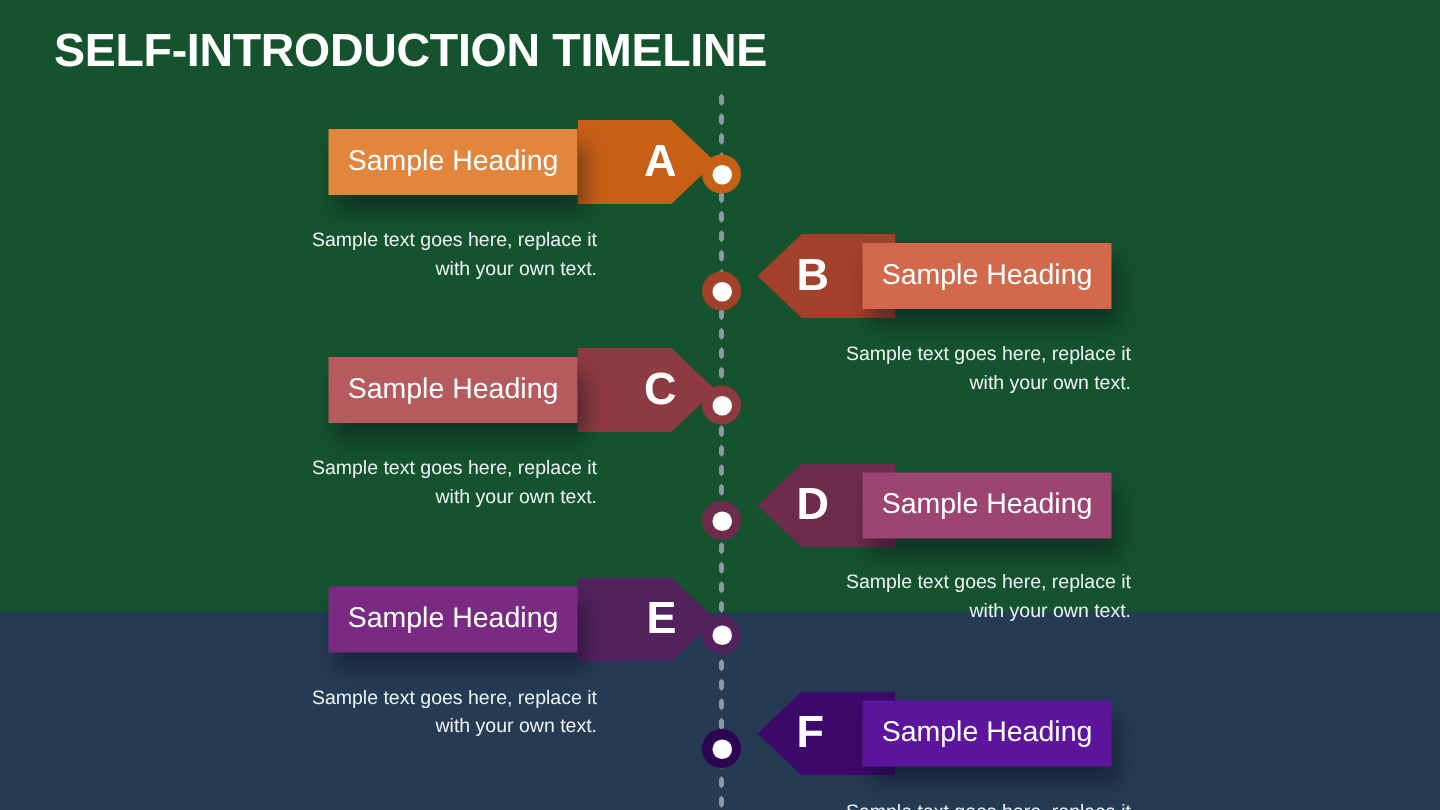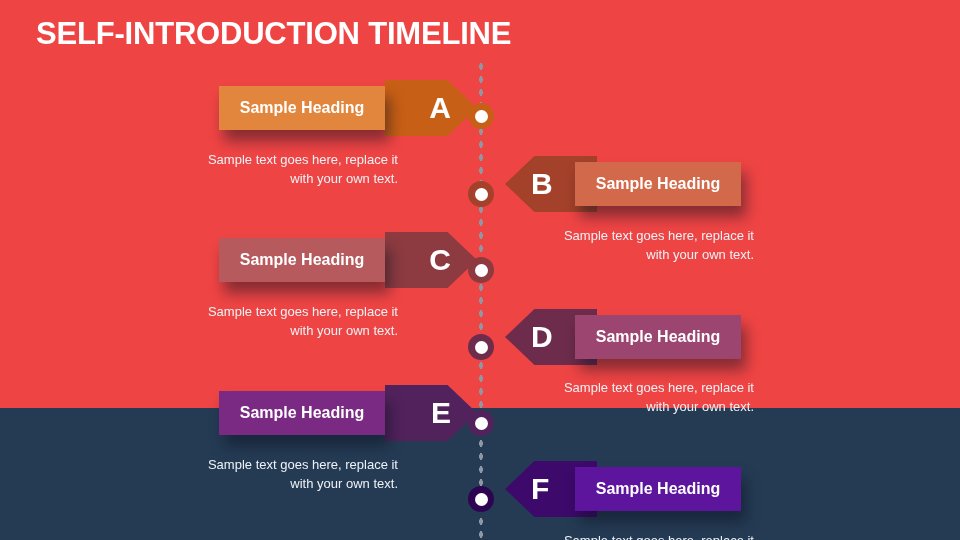--- a/index.html
+++ b/index.html
@@ -10,21 +10,21 @@
     width: 960px;
     height: 540px;
     background: #253b54;
     font-family: "Liberation Sans", sans-serif;
     overflow: hidden;
   }
   #slide {
     position: relative;
     width: 960px;
     height: 408px;
-    background: #ef4444;
+    background: #14532d;
   }
 
   
   #page-title {
     position: absolute;
     left: 36px;
     top: 16px;
     font-size: 31px;
     font-weight: bold;
     color: #ffffff;
@@ -68,22 +68,22 @@
     position: absolute;
     width: 166px;
     height: 44px;
     display: flex;
     align-items: center;
     justify-content: center;
     z-index: 3;
     box-shadow: 5px 11px 13px rgba(8, 16, 28, 0.45);
   }
   .heading-label {
-    font-size: 16px;
-    font-weight: bold;
+    font-size: 19px;
+    font-weight: normal;
     color: #ffffff;
     white-space: nowrap;
   }
 
   .letter-arrow {
     position: absolute;
     width: 92px;
     height: 56px;
     z-index: 2;
     display: flex;

